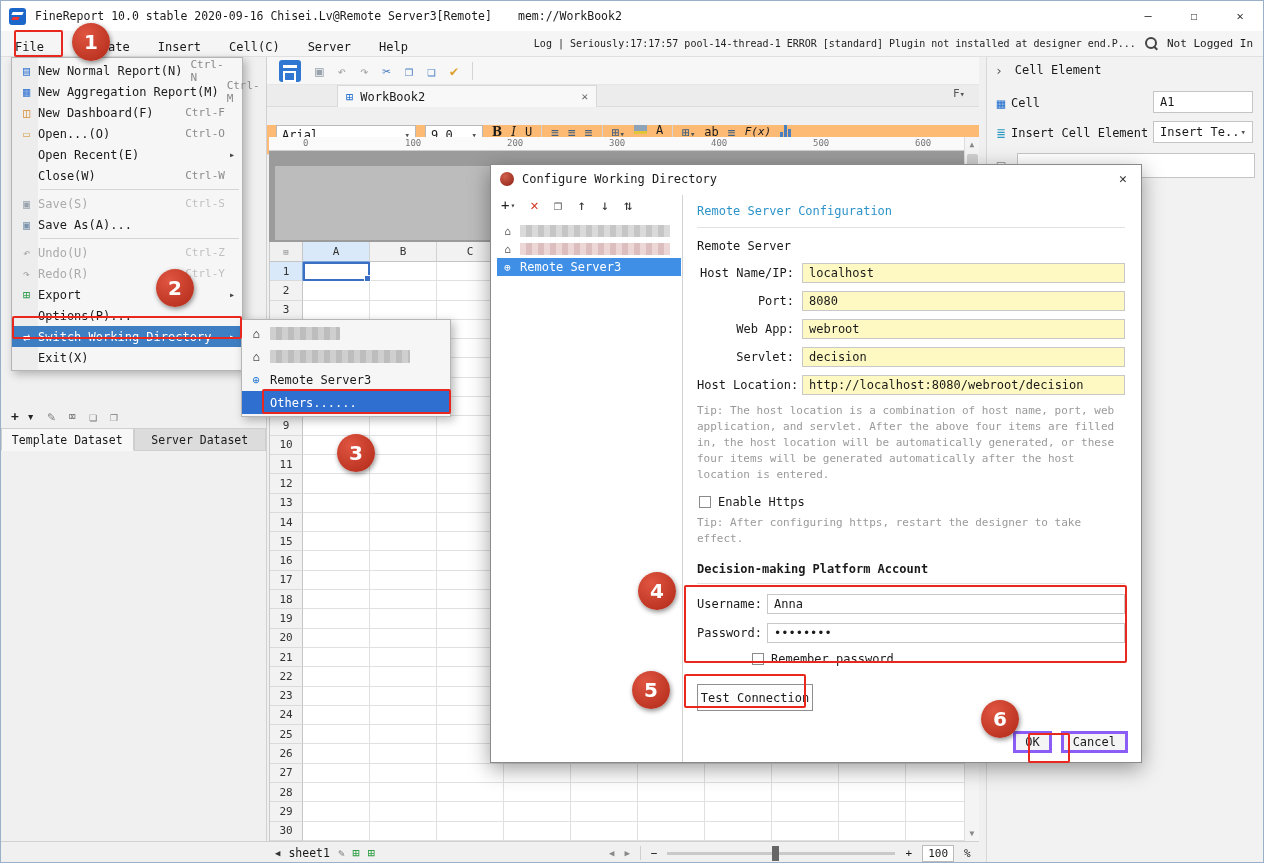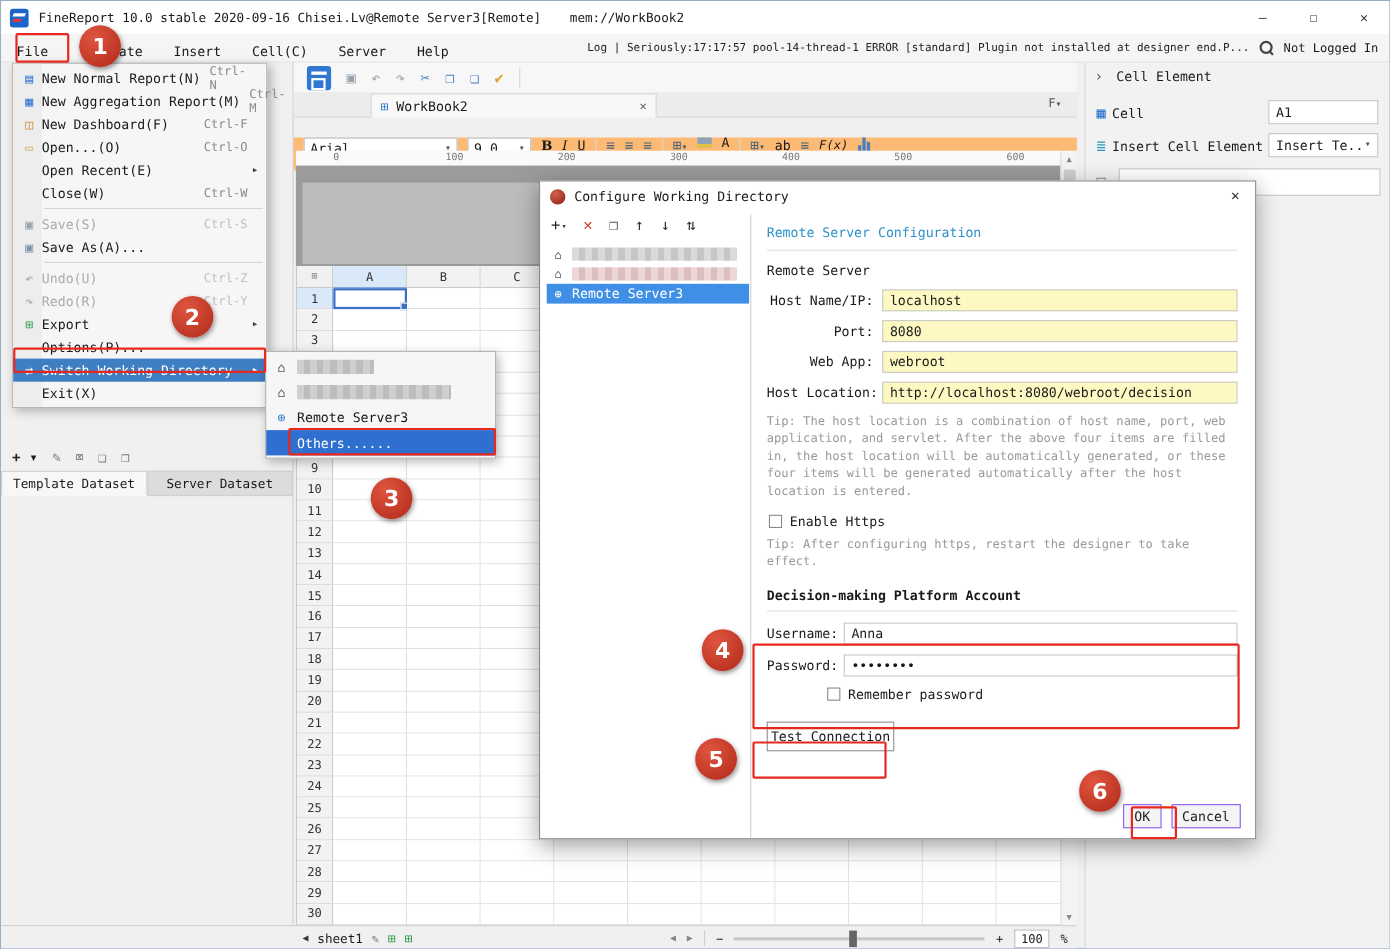--- a/index.html
+++ b/index.html
@@ -164,21 +164,21 @@
   .field-input { width:325px; height:20px; border:1px solid #c8c8c8; background:#fef9c3; display:flex; align-items:center; padding:0 6px; font-size:12px; overflow:hidden; white-space:nowrap; }
   .tip { color:#9a9a9a; font-size:11px; line-height:16px; margin:6px 0 12px; }
   .chk-row { display:flex; align-items:center; gap:7px; margin:6px 0 6px 2px; }
   .checkbox { width:12px; height:12px; border:1px solid #8a8a8a; background:#fff; flex:0 0 auto; }
   .acct-row { display:flex; align-items:center; margin-bottom:9px; }
   .acct-label { width:70px; white-space:nowrap; flex:0 0 auto; }
   .acct-input { width:358px; height:20px; border:1px solid #c8c8c8; background:#fff; display:flex; align-items:center; padding:0 6px; font-size:12px; }
   .remember-row { margin-left:55px; margin-top:2px; }
   .test-btn { margin-top:18px; width:116px; height:27px; border:1px solid #8f8f8f; background:#fdfdfd; display:flex; align-items:center; justify-content:center; font-size:12px; }
   .dlg-buttons { position:absolute; right:13px; bottom:9px; display:flex; gap:9px; }
-  .btn { height:22px; border:1px solid #8b5cf6; background:#f4f4f4; padding:0 9px; display:flex; align-items:center; font-size:12px; }
+  .btn { height:22px; border:3px solid #8b5cf6; background:#f4f4f4; padding:0 9px; display:flex; align-items:center; font-size:12px; }
   
   .red-box { position:absolute; border:2px solid #e8281e; z-index:60; pointer-events:none; border-radius:2px; }
   .rb-file { left:13px; top:29px; width:49px; height:27px; }
   .rb-swd { left:11px; top:315px; width:230px; height:23px; }
   .rb-others { left:261px; top:388px; width:189px; height:25px; }
   .rb-account { left:683px; top:584px; width:443px; height:78px; }
   .rb-test { left:683px; top:673px; width:122px; height:34px; }
   .rb-ok { left:1027px; top:732px; width:42px; height:30px; }
   .num-circle { position:absolute; width:38px; height:38px; border-radius:50%; background:radial-gradient(circle at 35% 30%, #df5540, #b02818); color:#fff; font-weight:bold; font-size:20px; display:flex; align-items:center; justify-content:center; z-index:70; box-shadow:1px 2px 5px rgba(0,0,0,.45); font-family:"DejaVu Sans","Liberation Sans",sans-serif; }
 </style>
@@ -923,20 +923,24 @@
           </div>
           <div class="field-row">
             <span class="field-label">Port:</span>
             <div class="field-input">8080</div>
           </div>
           <div class="field-row">
             <span class="field-label">Web App:</span>
             <div class="field-input">webroot</div>
           </div>
           <div class="field-row">
+            <span class="field-label">Servlet:</span>
+            <div class="field-input">decision</div>
+          </div>
+          <div class="field-row">
             <span class="field-label">Host Location:</span>
             <div class="field-input">http://localhost:8080/webroot/decision</div>
           </div>
         </div>
       <div class="tip">Tip: The host location is a combination of host name, port, web application, and servlet. After the above four items are filled in, the host location will be automatically generated, or these four items will be generated automatically after the host location is entered.</div>
       <div class="chk-row">
         <span class="checkbox"></span>
         <span>Enable Https</span>
       </div>
       <div class="tip">Tip: After configuring https, restart the designer to take effect.</div>

